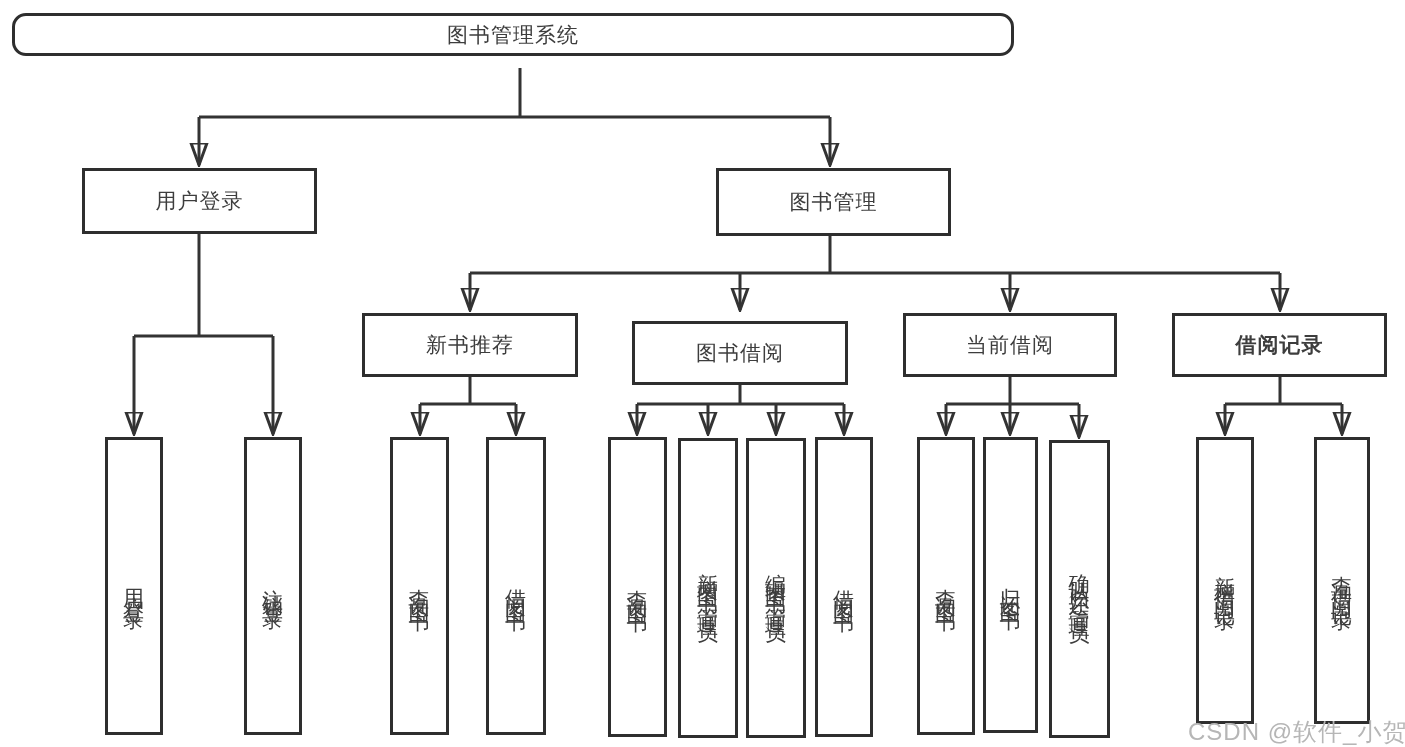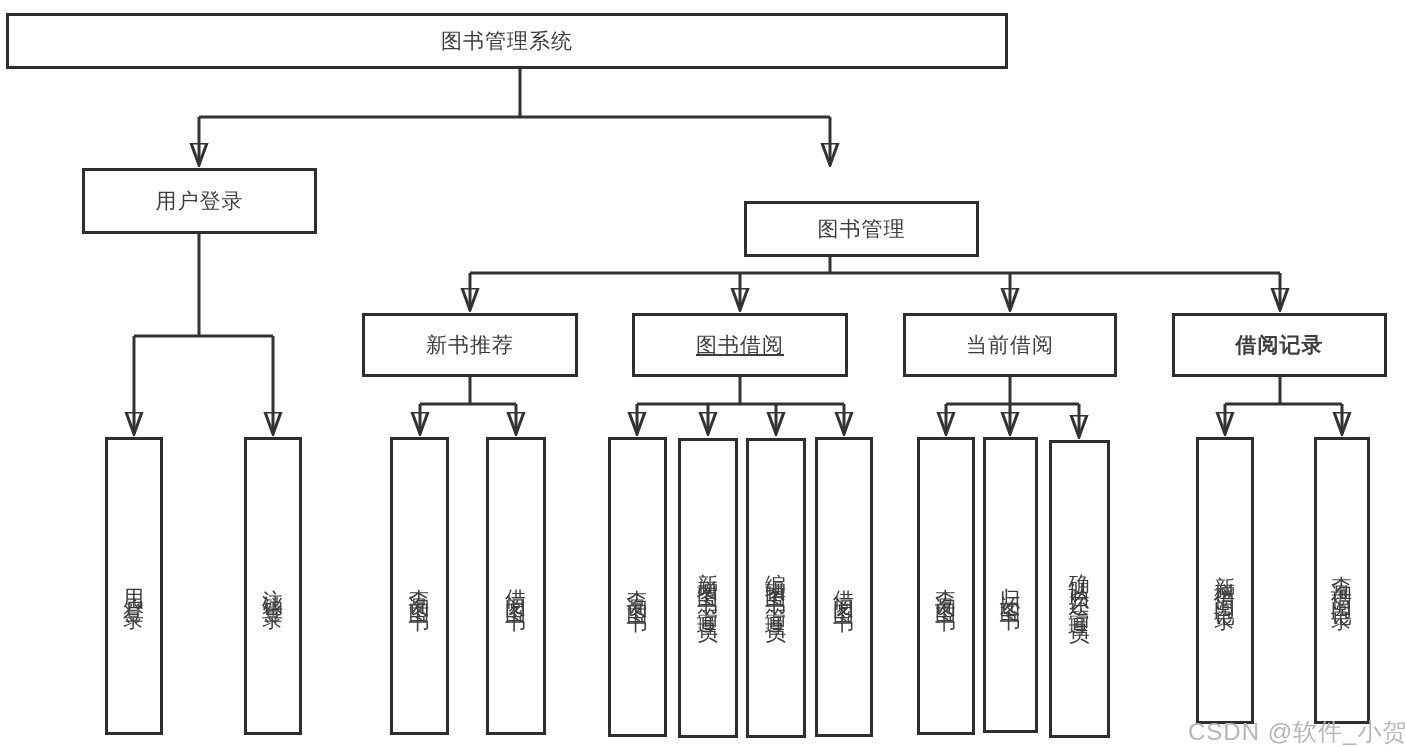--- a/index.html
+++ b/index.html
@@ -40,25 +40,25 @@
     white-space: nowrap;
   }
   .leaf .vtext {
     writing-mode: vertical-rl;
     text-orientation: mixed;
     font-size: 21px;
     line-height: 1;
     letter-spacing: 0.34em;
   }
   
-  #node-root            { left: 6px;   top: 13px;  width: 1002px; height: 56px; }
+  #node-root            { left: 12px;   top: 13px;  width: 1002px; height: 43px; border-radius: 14px; }
   #node-user-login      { left: 82px;   top: 168px; width: 235px;  height: 66px; }
-  #node-book-mgmt       { left: 744px;  top: 168px; width: 235px;  height: 56px; margin-top: 33px; }
+  #node-book-mgmt       { left: 716px;  top: 168px; width: 235px;  height: 68px; }
   #node-new-book-rec    { left: 362px;  top: 313px; width: 216px;  height: 64px; text-align: center; }
-  #node-book-borrow     { left: 632px;  top: 313px; width: 216px;  height: 64px; text-decoration: underline; }
+  #node-book-borrow     { left: 632px;  top: 321px; width: 216px;  height: 64px; }
   #node-current-borrow  { left: 903px;  top: 313px; width: 214px;  height: 64px; }
   #node-borrow-records  { left: 1172px; top: 313px; width: 215px;  height: 64px; font-weight: bold; }
   #leaf-user-login      { left: 105px;  top: 437px; width: 58px; height: 298px; }
   #leaf-logout          { left: 244px;  top: 437px; width: 58px; height: 298px; }
   #leaf-nb-query        { left: 390px;  top: 437px; width: 59px; height: 298px; }
   #leaf-nb-borrow       { left: 486px;  top: 437px; width: 60px; height: 298px; }
   #leaf-bb-query        { left: 608px;  top: 437px; width: 59px; height: 300px; }
   #leaf-bb-add          { left: 678px;  top: 438px; width: 60px; height: 300px; }
   #leaf-bb-edit         { left: 746px;  top: 438px; width: 60px; height: 300px; }
   #leaf-bb-borrow       { left: 815px;  top: 437px; width: 58px; height: 300px; }

